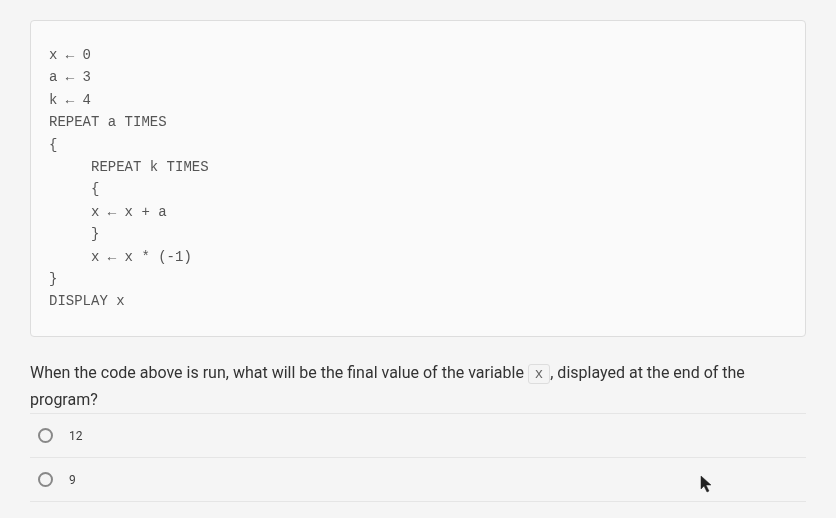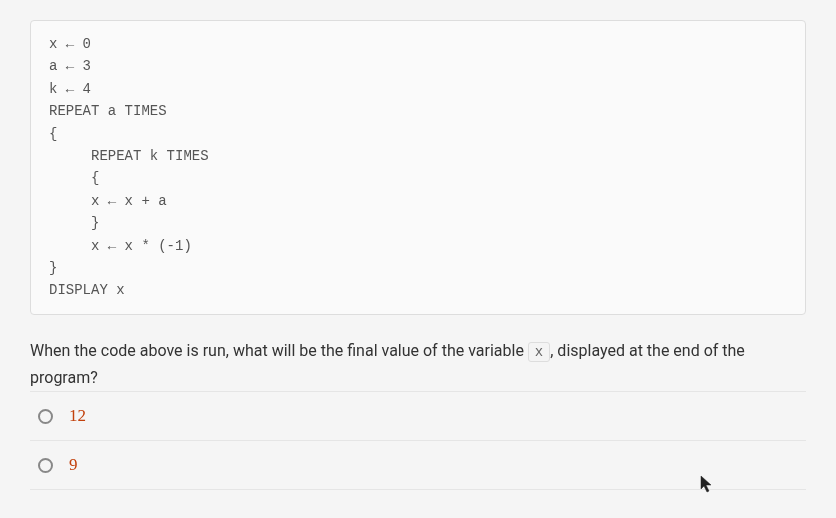--- a/index.html
+++ b/index.html
@@ -12,21 +12,21 @@
       background: #f5f5f5;
       width: 836px;
       height: 518px;
       padding: 20px 30px;
       color: #333;
     }
     .code-block {
       background: #fafafa;
       border: 1px solid #ddd;
       border-radius: 4px;
-      padding: 12px 18px;
+      padding: 23px 18px;
       font-family: "Courier New", Courier, monospace;
       font-size: 14px;
       line-height: 1.6;
       white-space: pre;
       margin-bottom: 22px;
       color: #555;
     }
     .question-text {
       font-size: 16px;
       line-height: 1.7;
@@ -60,23 +60,22 @@
     }
     .radio {
       width: 15px;
       height: 15px;
       border: 2px solid #888;
       border-radius: 50%;
       margin-right: 16px;
       flex-shrink: 0;
     }
     .option-label {
-      font-size: 17px;
-      color: #c2410c;
-      font-family: Liberation Serif, serif;
+      font-size: 12px;
+      color: #404040;
     }
     .cursor {
       position: absolute;
       left: 700px;
       top: 475px;
       font-size: 16px;
       color: #222;
       pointer-events: none;
     }
   </style>

